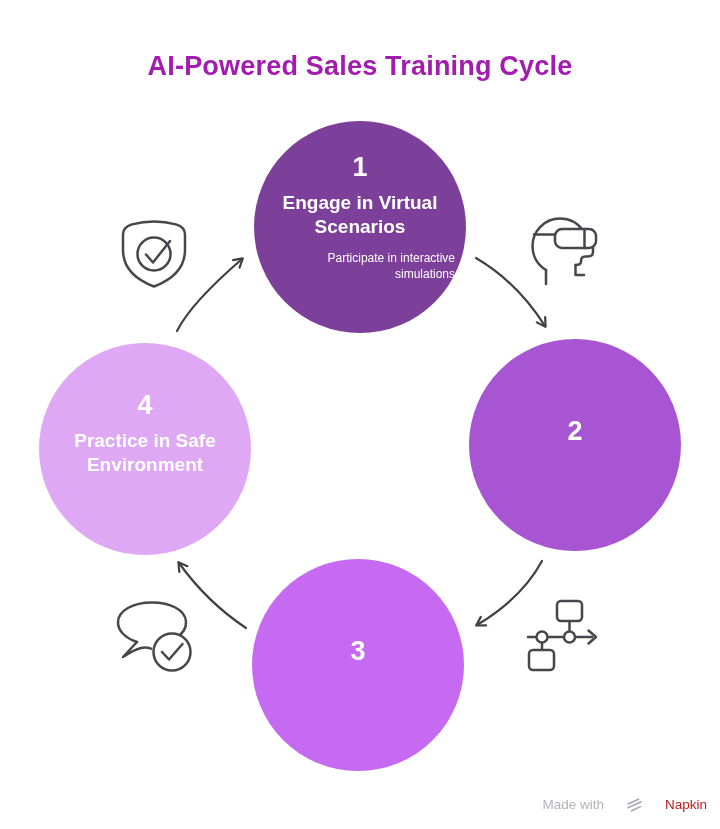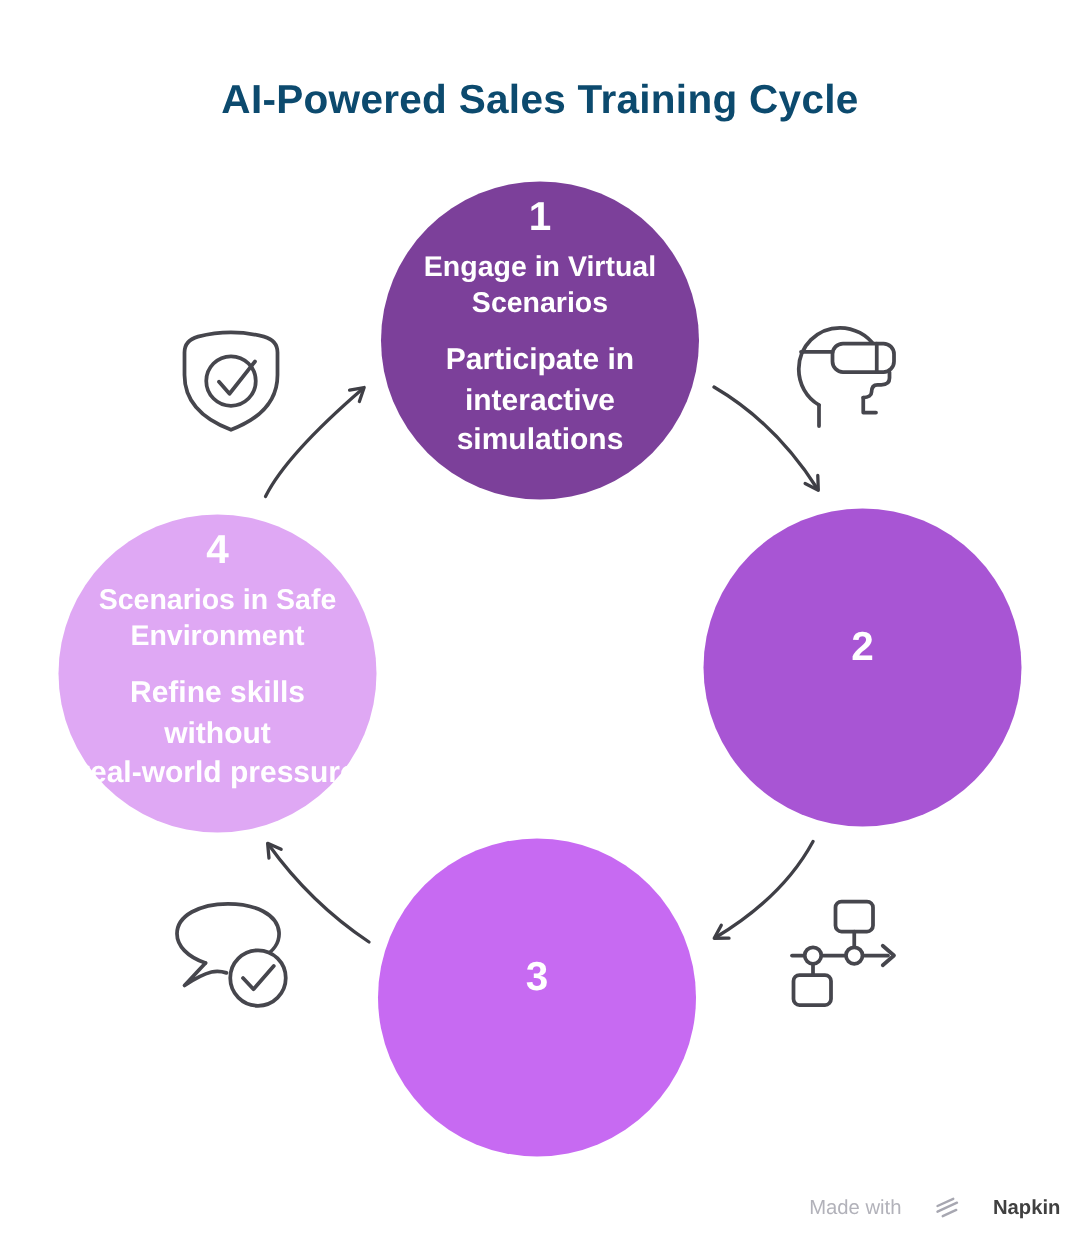--- a/index.html
+++ b/index.html
@@ -4,40 +4,40 @@
 <style>
   html, body { margin: 0; padding: 0; background: #ffffff; }
   body {
     width: 720px; height: 829px; position: relative; overflow: hidden;
     font-family: "Liberation Sans", "DejaVu Sans", sans-serif;
   }
   .stage { position: absolute; inset: 0; }
   .diagram-title {
     position: absolute; top: 51px; left: 0; width: 720px;
     text-align: center; font-size: 27px; font-weight: 700;
-    color: #0c4a6e; letter-spacing: 0.2px;
+    color: #a21caf; letter-spacing: 0.2px;
   }
   .circle {
     position: absolute; width: 212px; height: 212px; border-radius: 50%;
     color: #ffffff; display: flex; flex-direction: column;
     align-items: center; justify-content: center; text-align: center;
     padding-bottom: 0; box-sizing: border-box;
   }
   .circle-inner { transform: translateY(-9px); width: 190px; }
   .step-number { font-size: 27px; font-weight: 700; line-height: 1.1; margin-bottom: 8px; }
   .step-heading { font-size: 19px; font-weight: 700; line-height: 1.26; margin-bottom: 12px; }
-  .step-desc { font-size: 20px; font-weight: 700; line-height: 1.32; }
+  .step-desc { font-size: 12px; font-weight: 400; line-height: 1.32; text-align: right; }
   .multiline { white-space: pre-line; }
   svg.overlay { position: absolute; left: 0; top: 0; pointer-events: none; }
   .watermark {
     position: absolute; right: 13px; bottom: 16px;
     display: flex; align-items: center; gap: 22px;
     font-size: 13.5px; color: #b2b2ba;
   }
-  .watermark .brand { color: #404040; font-weight: bold; }
+  .watermark .brand { color: #b91c1c; }
 </style>
 </head>
 <body>
 
 <div class="stage">
 
   <div class="diagram-title">AI-Powered Sales Training Cycle</div>
 
   <div class="circle" style="left: 254px; top: 121px; background-color: rgb(124, 64, 154);">
     <div class="circle-inner">
@@ -57,24 +57,22 @@
 
   <div class="circle" style="left: 252px; top: 559px; background-color: rgb(199, 106, 242);">
     <div class="circle-inner">
       <div class="step-number">3</div>
     </div>
   </div>
 
   <div class="circle" style="left: 39px; top: 343px; background-color: rgb(223, 168, 244);">
     <div class="circle-inner">
       <div class="step-number">4</div>
-      <div class="step-heading multiline">Scenarios in Safe
+      <div class="step-heading multiline">Practice in Safe
 Environment</div>
-      <div class="step-desc multiline">Refine skills without
-real-world pressure</div>
     </div>
   </div>
 
   <svg class="overlay" width="720" height="829" viewBox="0 0 720 829">
     <defs>
       <marker id="ah" viewBox="0 0 13 13" markerWidth="13" markerHeight="13" refX="9.5" refY="6.5" orient="auto" markerUnits="userSpaceOnUse">
         <path d="M2 1.5 L10.5 6.5 L2 11.5" fill="none" stroke="#3f3f46" stroke-width="2.2" stroke-linecap="round" stroke-linejoin="round"></path>
       </marker>
     </defs>
 

